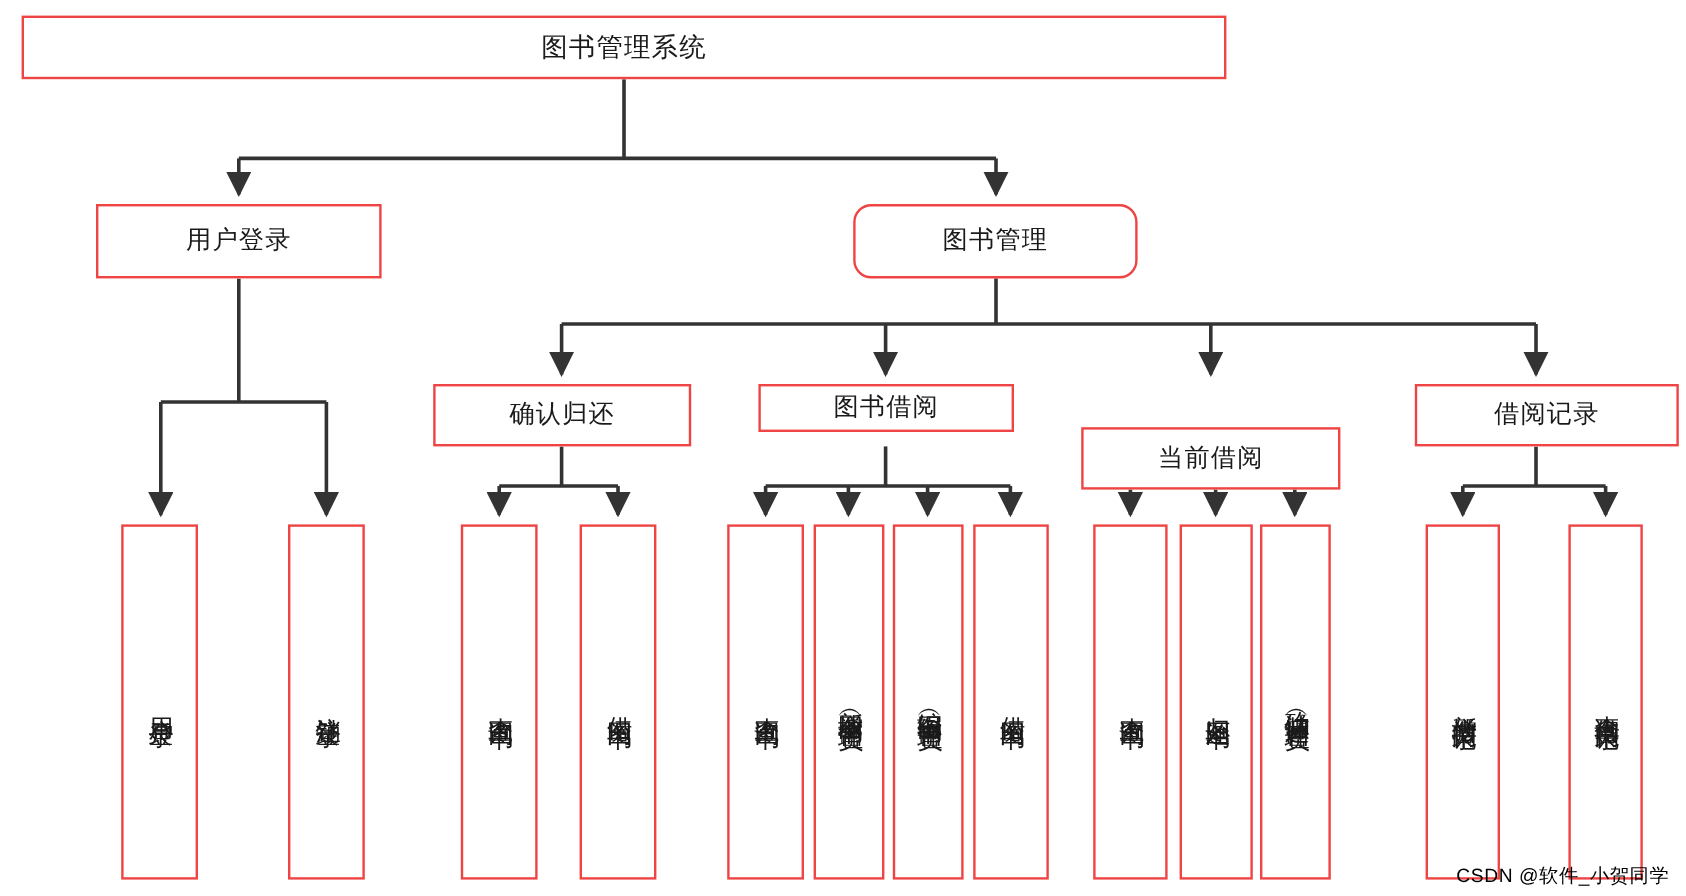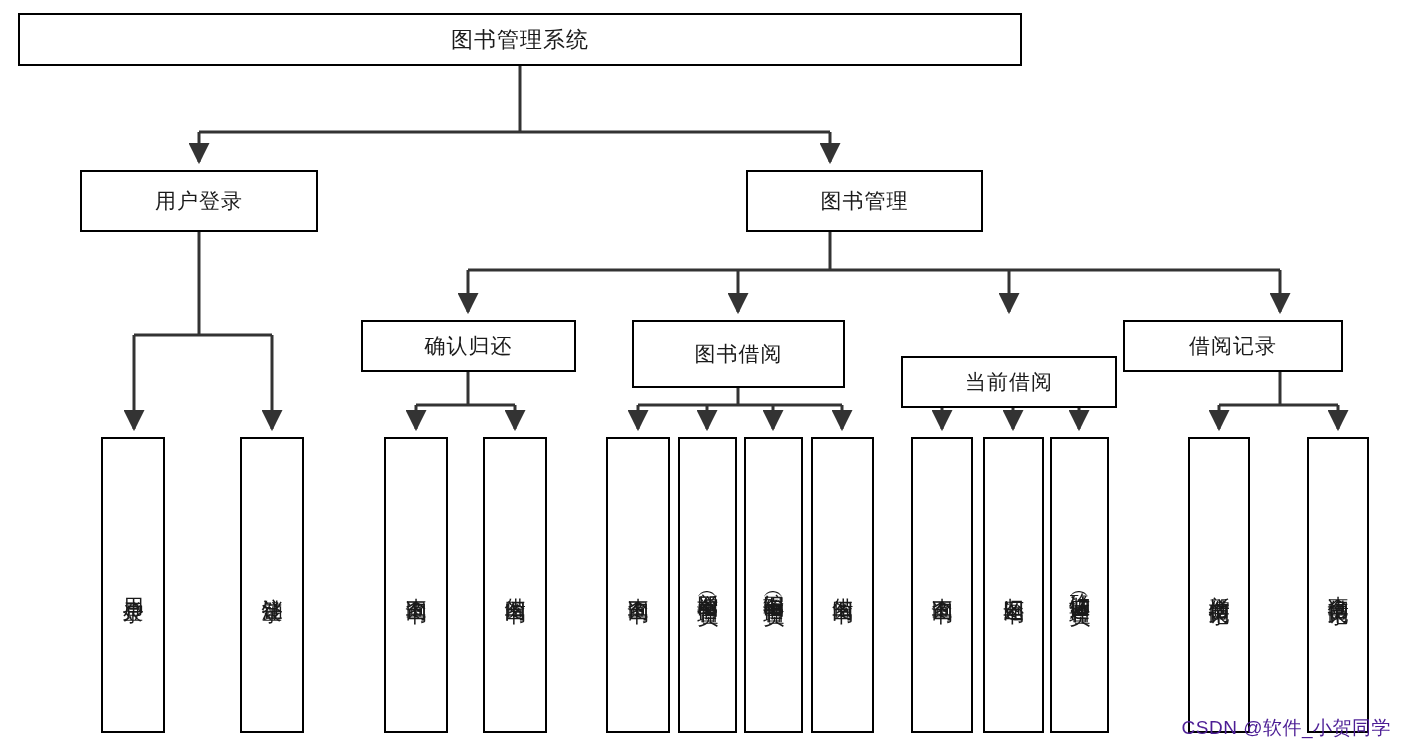--- a/index.html
+++ b/index.html
@@ -23,21 +23,21 @@
     left: 0;
     top: 0;
     width: 1405px;
     height: 747px;
     pointer-events: none;
   }
   .node {
     position: absolute;
     box-sizing: border-box;
     background: #ffffff;
-    border: 2px solid #000000;
+    border: 2px solid #ef4444;
     display: flex;
     align-items: center;
     justify-content: center;
     color: #1a1a1a;
   }
   .node .label {
     display: block;
     text-align: center;
     line-height: 1.15;
   }
@@ -61,22 +61,22 @@
     font-size: 21px;
     line-height: 1.08;
     letter-spacing: 2px;
     white-space: nowrap;
     max-height: 100%;
   }
   #watermark {
     position: absolute;
     right: 14px;
     bottom: 6px;
-    font-size: 19px;
-    color: #4c1d95;
+    font-size: 16px;
+    color: #000000;
     letter-spacing: 0.5px;
     white-space: nowrap;
     z-index: 5;
   }
 </style>
 </head>
 <body>
 
 <div id="canvas">
 
@@ -130,34 +130,34 @@
     </g>
   </svg>
 
   <div class="node h root" style="left: 18px; top: 13px; width: 1004px; height: 53px;">
     <span class="label">图书管理系统</span>
   </div>
 
   <div class="node h" style="left: 80px; top: 170px; width: 238px; height: 62px;">
     <span class="label">用户登录</span>
   </div>
-  <div class="node h" style="left: 746px; top: 170px; width: 237px; height: 62px;">
+  <div class="node h" style="left: 711px; top: 170px; width: 237px; height: 62px; border-radius: 15px;">
     <span class="label">图书管理</span>
   </div>
 
   <div class="node h" style="left: 361px; top: 320px; width: 215px; height: 52px;">
     <span class="label">确认归还</span>
   </div>
-  <div class="node h" style="left: 632px; top: 320px; width: 213px; height: 68px;">
+  <div class="node h" style="left: 632px; top: 320px; width: 213px; height: 40px;">
     <span class="label">图书借阅</span>
   </div>
   <div class="node h" style="left: 901px; top: 320px; width: 216px; height: 52px; margin-top: 36px;">
     <span class="label">当前借阅</span>
   </div>
-  <div class="node h" style="left: 1123px; top: 320px; width: 220px; height: 52px;">
+  <div class="node h" style="left: 1179px; top: 320px; width: 220px; height: 52px;">
     <span class="label">借阅记录</span>
   </div>
 
   <div class="node v" style="left: 101px; top: 437px; width: 64px; height: 296px;">
     <span class="label">用户登录</span>
   </div>
   <div class="node v" style="left: 240px; top: 437px; width: 64px; height: 296px;">
     <span class="label">注销登录</span>
   </div>
   <div class="node v" style="left: 384px; top: 437px; width: 64px; height: 296px;">

